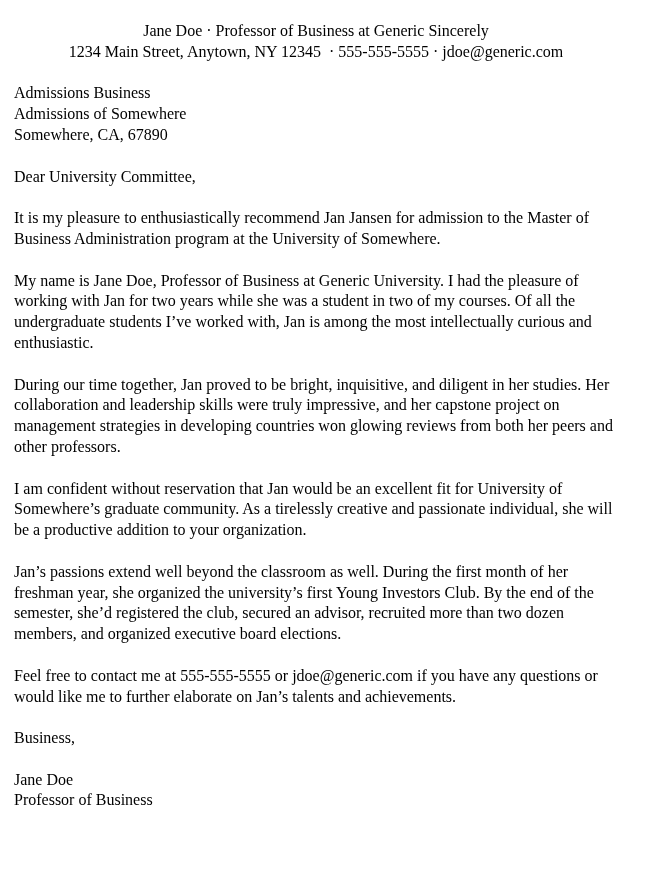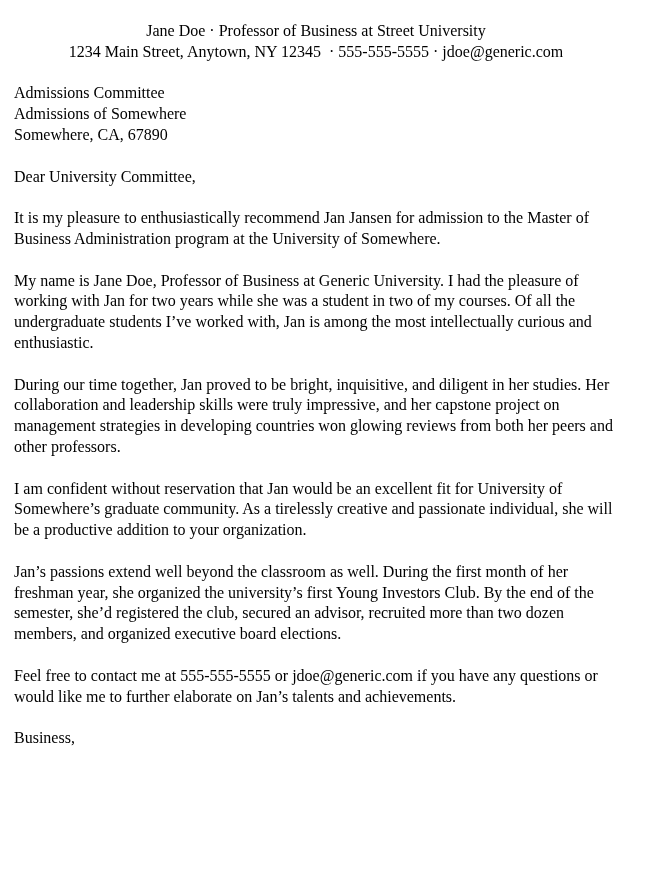--- a/index.html
+++ b/index.html
@@ -38,36 +38,40 @@
   .hdr-line {
     white-space: pre-wrap;
   }
 </style>
 </head>
 <body>
 
 <div class="page">
 
   <header class="blk letter-header">
-    <div class="hdr-line">Jane Doe · Professor of Business at Street University</div>
+    <div class="hdr-line">Jane Doe · Professor of Business at Generic Sincerely</div>
     <div class="hdr-line">1234 Main Street, Anytown, NY 12345  · 555-555-5555 · jdoe@generic.com</div>
   </header>
 
 
   <div class="blk">
-    <div>Admissions Committee</div>
+    <div>Admissions Business</div>
     <div>Admissions of Somewhere</div>
     <div>Somewhere, CA, 67890</div>
   </div>
 
   <div class="blk">Dear University Committee,</div>
 
   <p class="blk">It is my pleasure to enthusiastically recommend Jan Jansen for admission to the Master of Business Administration program at the University of Somewhere.</p>
   <p class="blk">My name is Jane Doe, Professor of Business at Generic University. I had the pleasure of working with Jan for two years while she was a student in two of my courses. Of all the undergraduate students I’ve worked with, Jan is among the most intellectually curious and enthusiastic.</p>
   <p class="blk">During our time together, Jan proved to be bright, inquisitive, and diligent in her studies. Her collaboration and leadership skills were truly impressive, and her capstone project on management strategies in developing countries won glowing reviews from both her peers and other professors.</p>
   <p class="blk">I am confident without reservation that Jan would be an excellent fit for University of Somewhere’s graduate community. As a tirelessly creative and passionate individual, she will be a productive addition to your organization.</p>
   <p class="blk">Jan’s passions extend well beyond the classroom as well. During the first month of her freshman year, she organized the university’s first Young Investors Club. By the end of the semester, she’d registered the club, secured an advisor, recruited more than two dozen members, and organized executive board elections.</p>
   <p class="blk">Feel free to contact me at 555-555-5555 or jdoe@generic.com if you have any questions or would like me to further elaborate on Jan’s talents and achievements.</p>
 
   <div class="blk">Business,</div>
 
+  <div class="blk">
+    <div>Jane Doe</div>
+    <div>Professor of Business</div>
+  </div>
 
 </div>
 
 </body></html>

